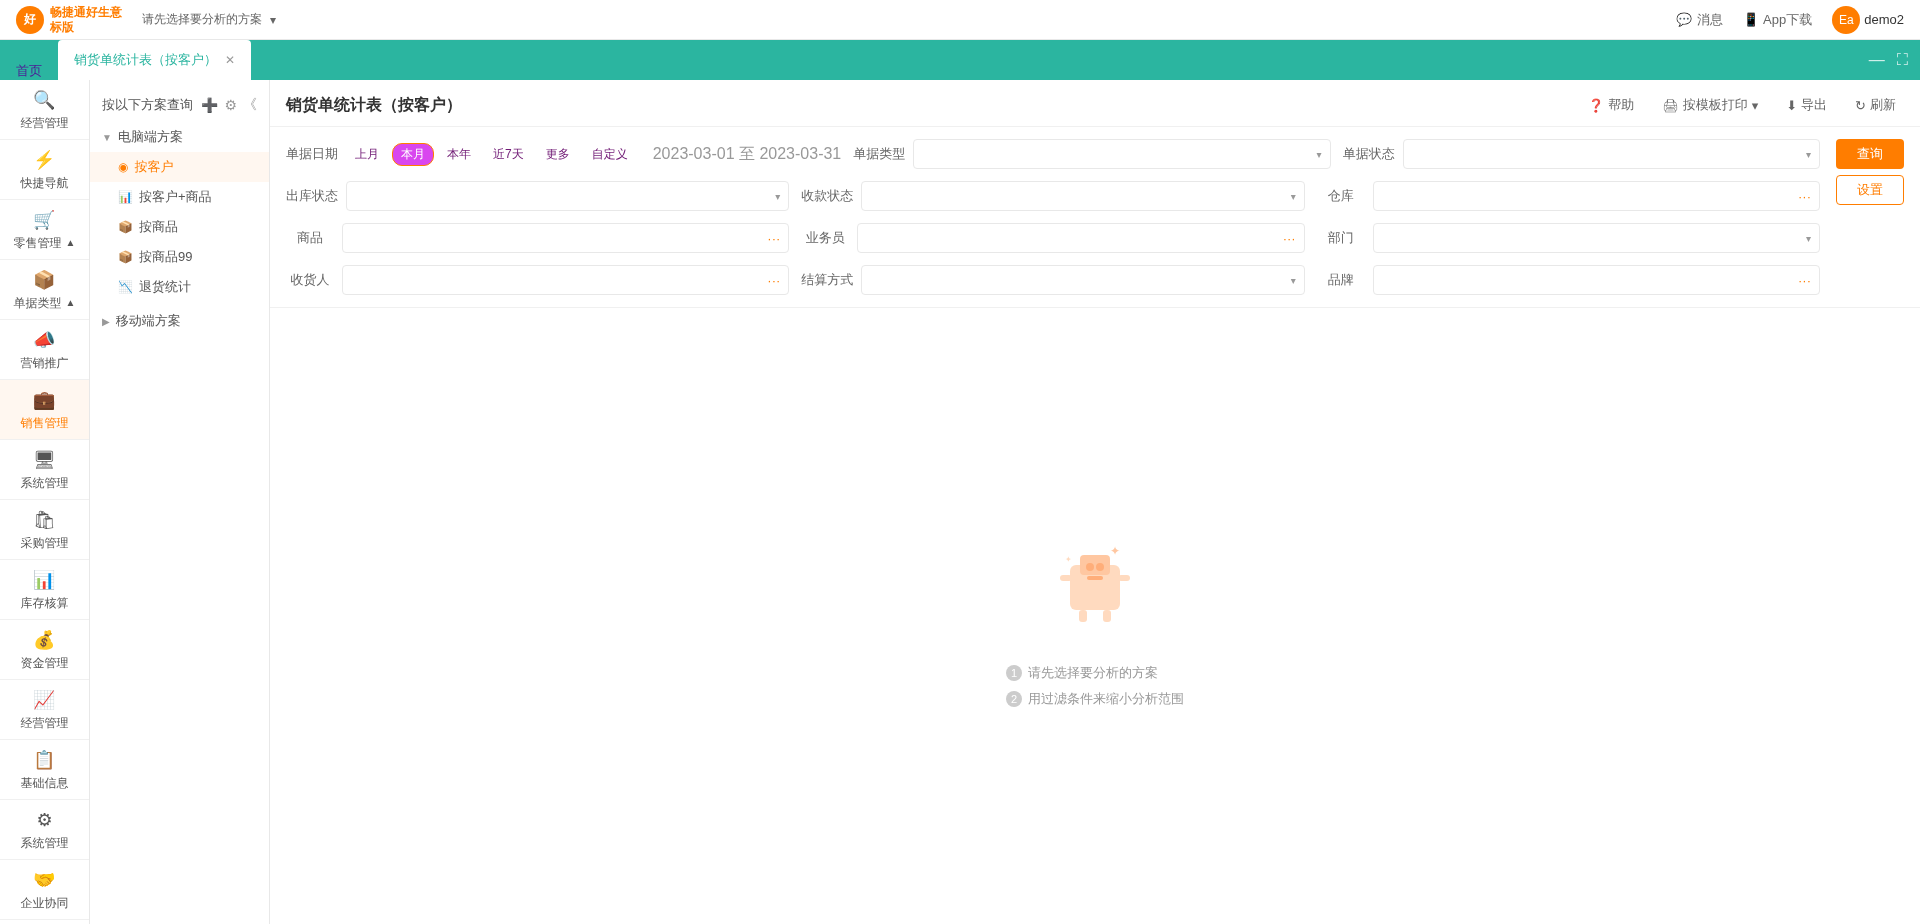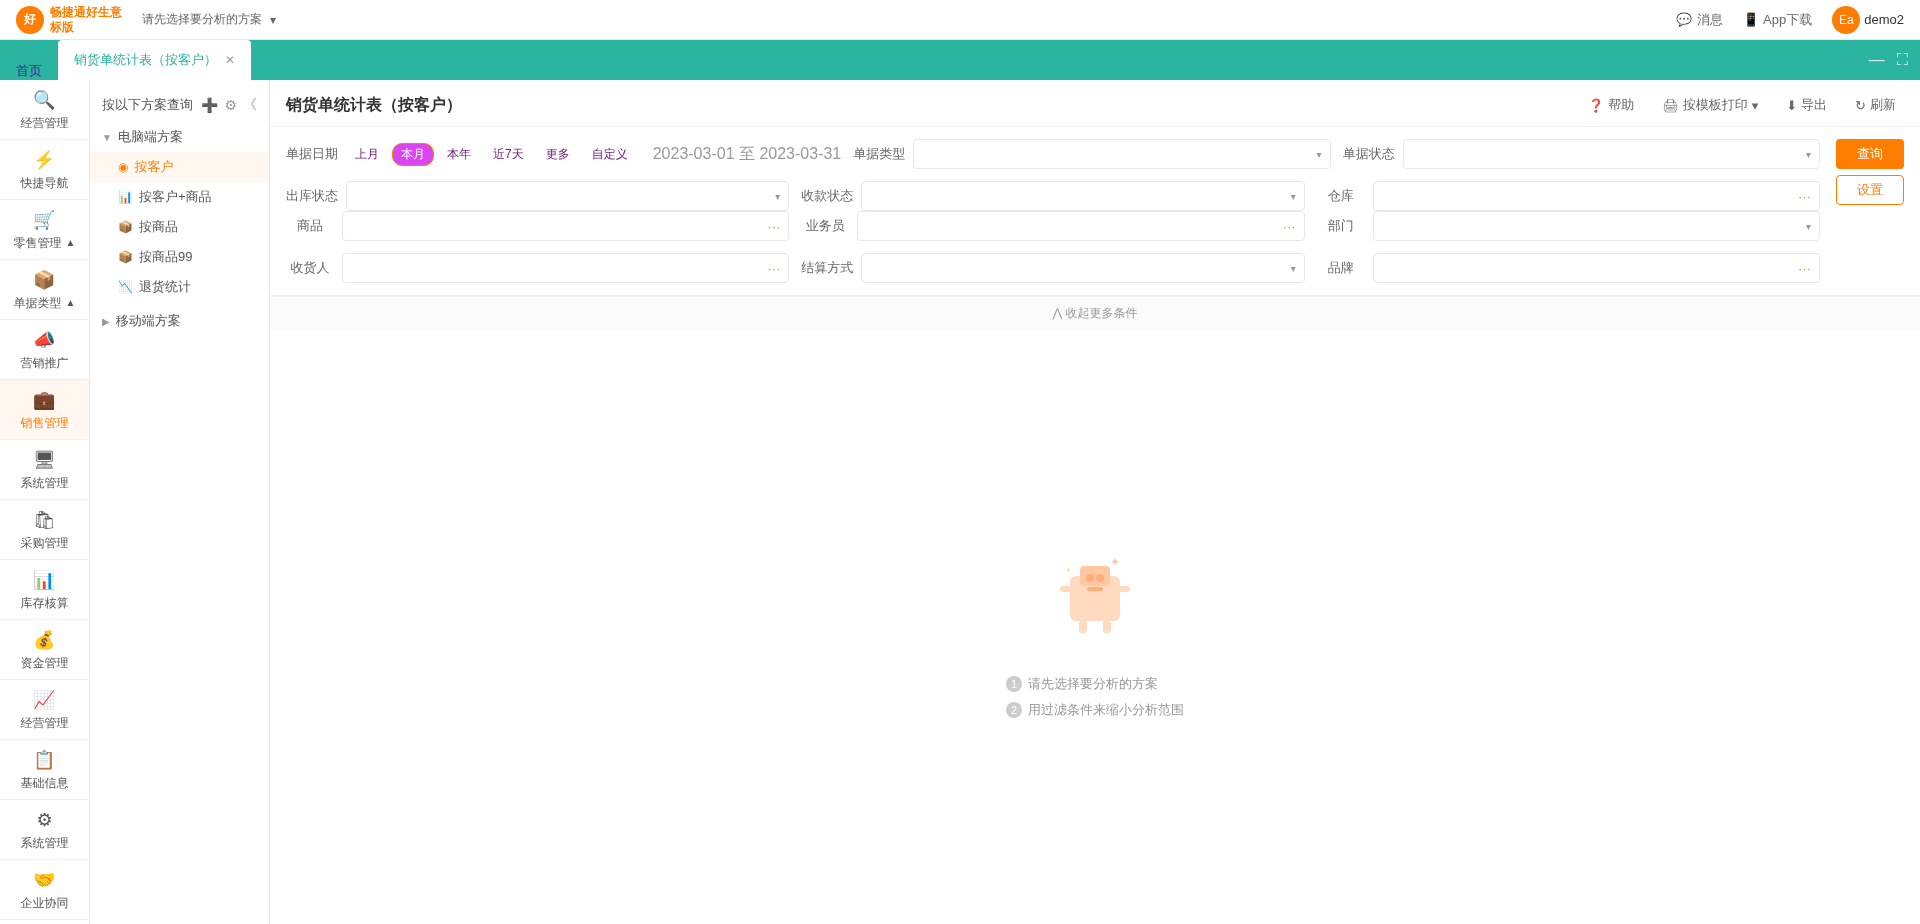--- a/index.html
+++ b/index.html
@@ -458,21 +458,21 @@
               <span class="field-label">单据状态</span>
               <div class="field-control">
                 <div class="ctrl-select">
                   <span class="select-text"></span>
                   <span style="color:#999;font-size:10px;">▾</span>
                 </div>
               </div>
             </div>
           </div>
 
-          <div class="row3-grid" style="margin-bottom:0;">
+          <div class="row3-grid" style="margin-bottom:12px;">
             <div class="field-row">
               <span class="field-label">出库状态</span>
               <div class="field-control">
                 <div class="ctrl-select">
                   <span class="select-text"></span>
                   <span style="color:#999;font-size:10px;">▾</span>
                 </div>
               </div>
             </div>
             <div class="field-row">
@@ -552,24 +552,20 @@
 
         </div>
 
         <div class="filter-actions-col">
           <button class="btn-query">查询</button>
           <button class="btn-settings">设置</button>
         </div>
       </div>
     </div>
 
-    <div class="collapse-btn">
-      <span>⋀</span>
-      <span>收起更多条件</span>
-    </div>
 
     <div class="empty-state">
       <svg class="empty-illustration" viewBox="0 0 120 120" xmlns="http://www.w3.org/2000/svg">
 
         <g opacity="0.7">
           <rect x="35" y="45" width="50" height="45" rx="6" fill="#ffcba4"></rect>
           <rect x="45" y="35" width="30" height="20" rx="4" fill="#ffb07a"></rect>
           <circle cx="55" cy="47" r="4" fill="#ff8c42"></circle>
           <circle cx="65" cy="47" r="4" fill="#ff8c42"></circle>
           <rect x="52" y="56" width="16" height="4" rx="2" fill="#ff8c42"></rect>

